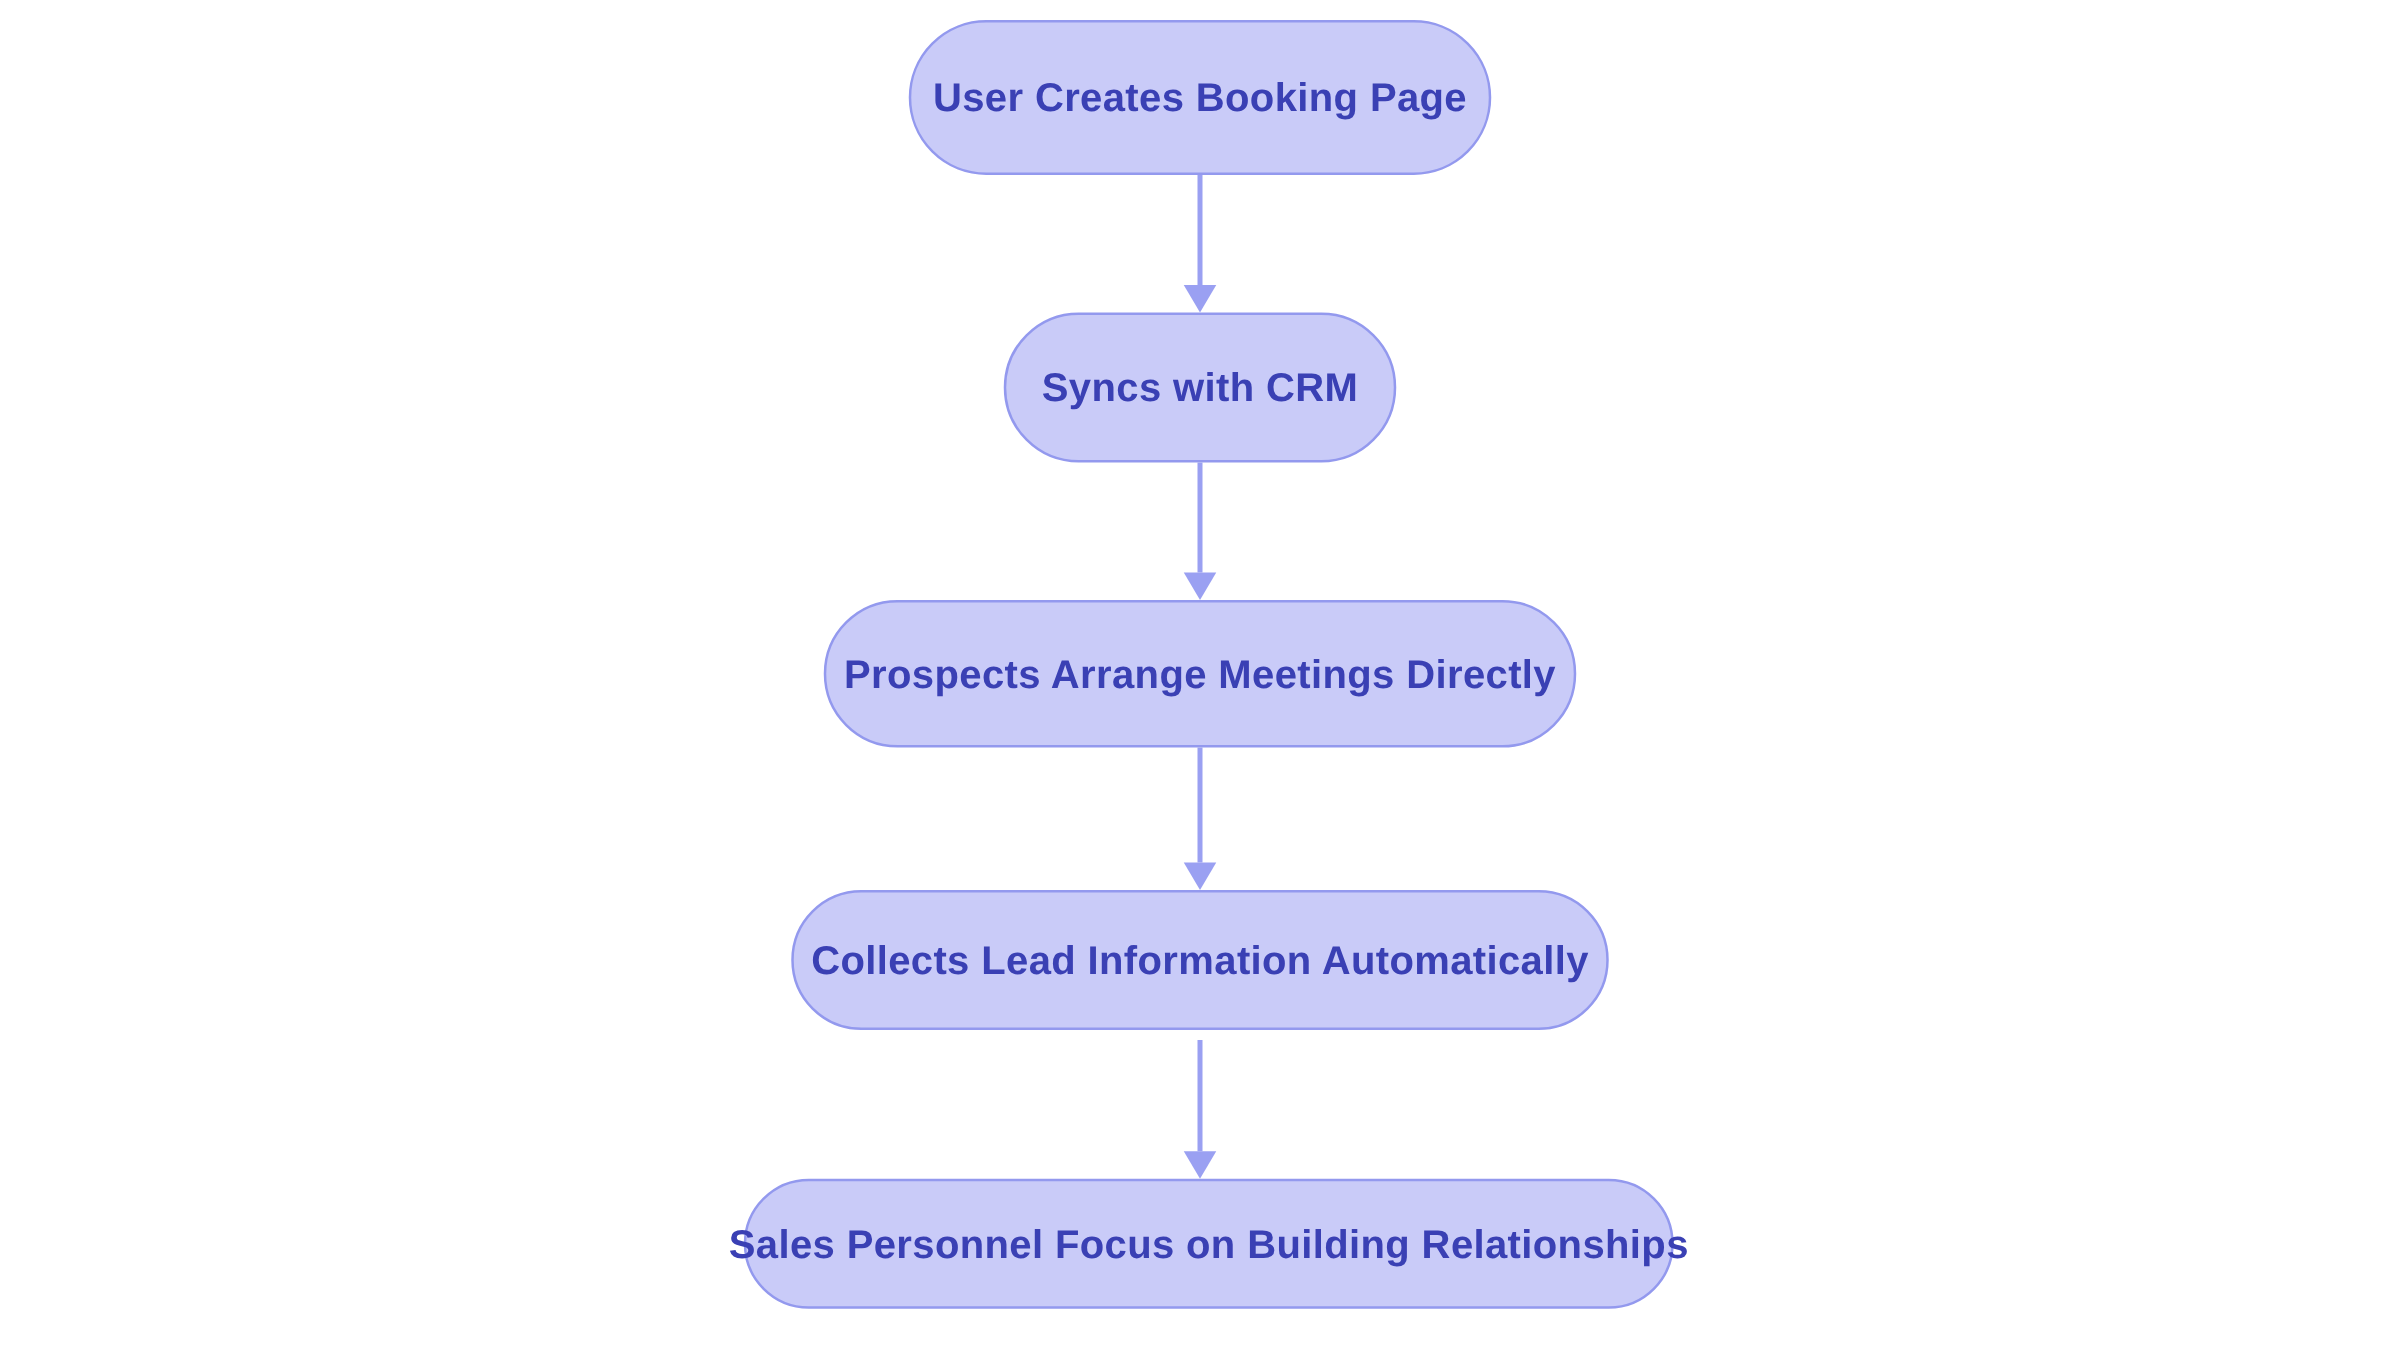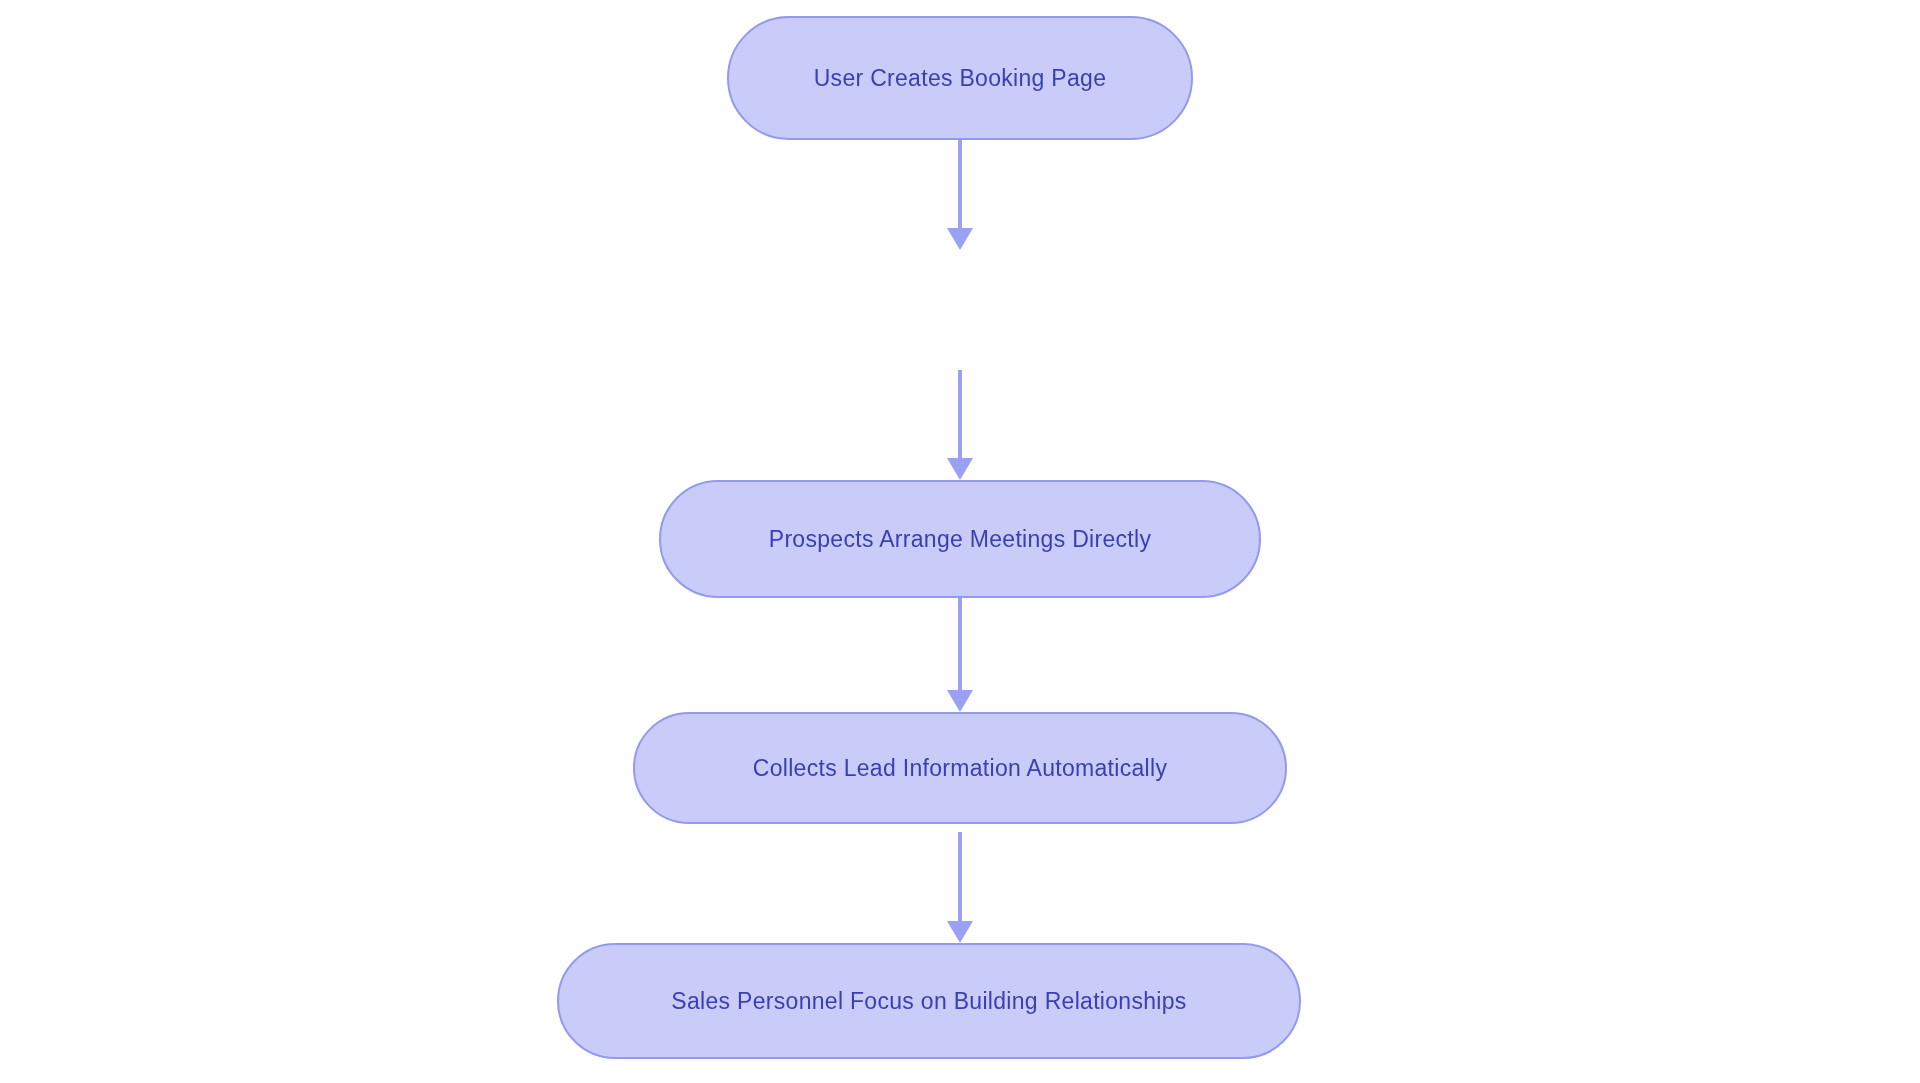--- a/index.html
+++ b/index.html
@@ -18,31 +18,31 @@
   .flow-node {
     position: absolute;
     box-sizing: border-box;
     display: flex;
     align-items: center;
     justify-content: center;
     background: var(--node-fill, #c9cbf8);
     border: 2px solid var(--node-border, #9399ee);
     border-radius: 62px;
     color: var(--node-text, #3a40b4);
-    font-size: 23px;
-    font-weight: 400;
+    font-size: 32px;
+    font-weight: 700;
     letter-spacing: 0.3px;
     white-space: nowrap;
   }
   
   .n1 { left: 727px; top: 16px;  width: 466px; height: 124px; }
   .n2 { left: 803px; top: 250px; width: 314px; height: 120px; }
   .n3 { left: 659px; top: 480px; width: 602px; height: 118px; }
   .n4 { left: 633px; top: 712px; width: 654px; height: 112px; }
-  .n5 { left: 557px; top: 943px; width: 744px; height: 116px; }
+  .n5 { left: 595px; top: 943px; width: 744px; height: 104px; }
 
   .flow-edge {
     position: absolute;
     left: 960px;
     transform: translateX(-50%);
     display: flex;
     flex-direction: column;
     align-items: center;
   }
   .e1 { top: 140px; height: 110px; }
@@ -70,20 +70,23 @@
 
   <div class="flow-node n1">
     <span>User Creates Booking Page</span>
   </div>
 
   <div class="flow-edge e1">
     <div class="arrow-line"></div>
     <div class="arrow-head"></div>
   </div>
 
+  <div class="flow-node n2">
+    <span>Syncs with CRM</span>
+  </div>
 
   <div class="flow-edge e2">
     <div class="arrow-line"></div>
     <div class="arrow-head"></div>
   </div>
 
   <div class="flow-node n3">
     <span>Prospects Arrange Meetings Directly</span>
   </div>
 

